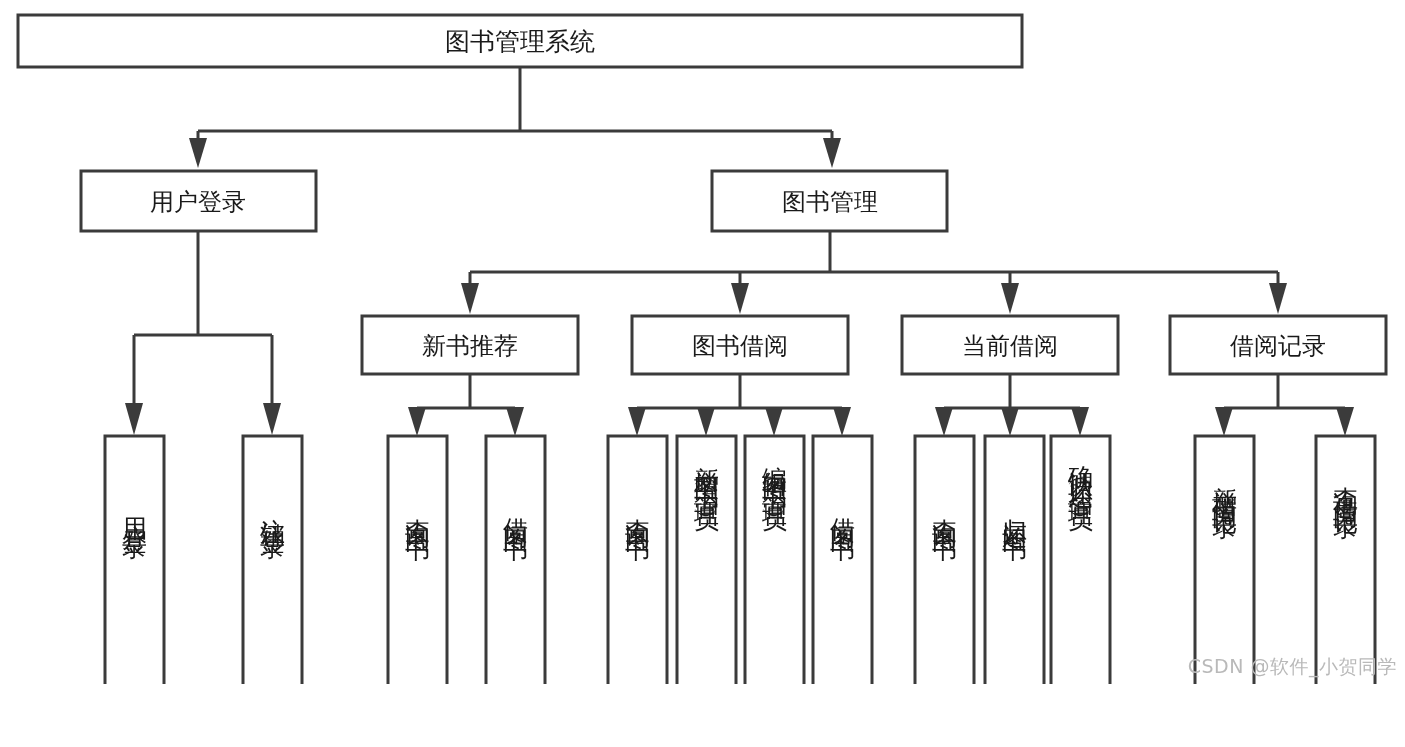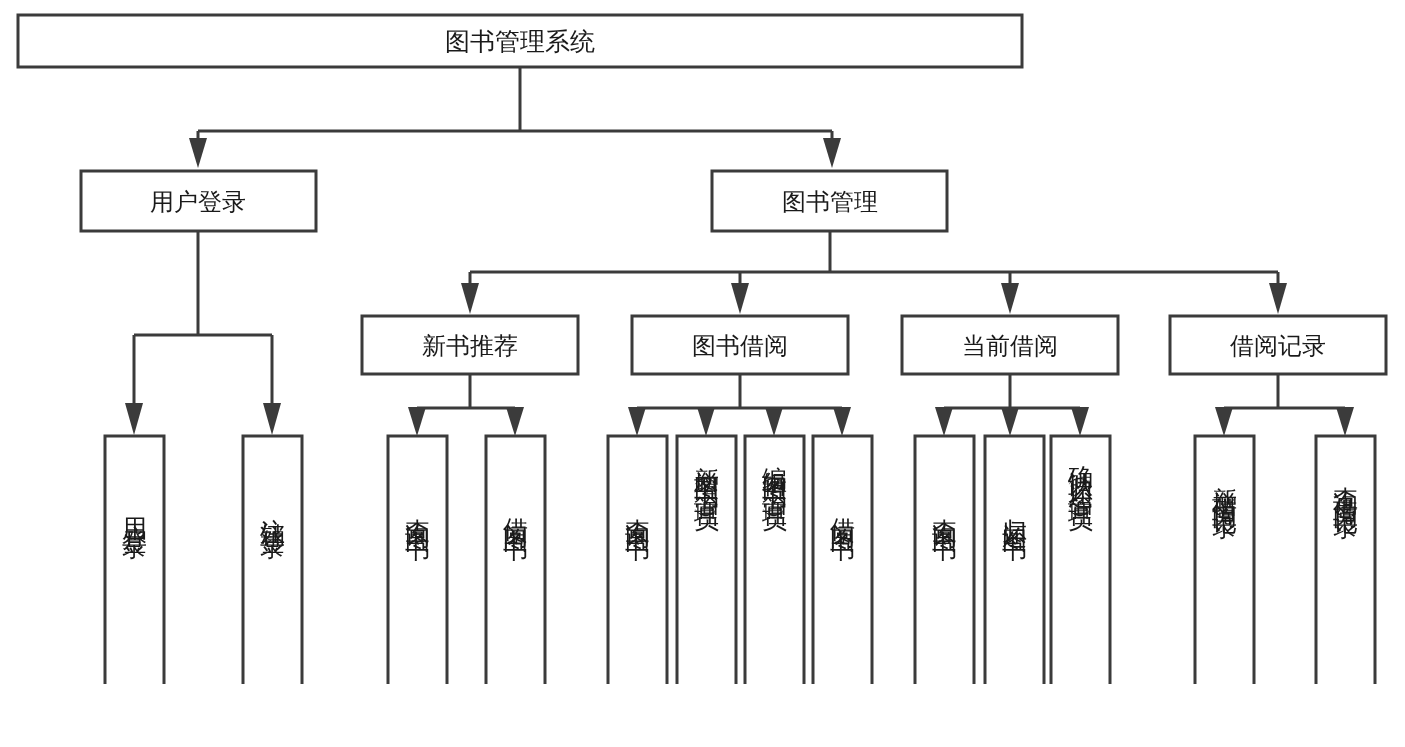--- a/index.html
+++ b/index.html
@@ -245,14 +245,15 @@
     <span class="leaf-label">确认归还（管理员）</span>
   </div>
 
   <div class="leaf-label-wrap" style="left:1195px; top:436px; width:59px; height:297px; padding-top:30px;">
     <span class="leaf-label">新增借阅记录</span>
   </div>
   <div class="leaf-label-wrap" style="left:1316px; top:436px; width:59px; height:297px; padding-top:30px;">
     <span class="leaf-label">查询借阅记录</span>
   </div>
 
+  <div id="watermark">CSDN @软件_小贺同学</div>
 
 </div>
 
 </body></html>

